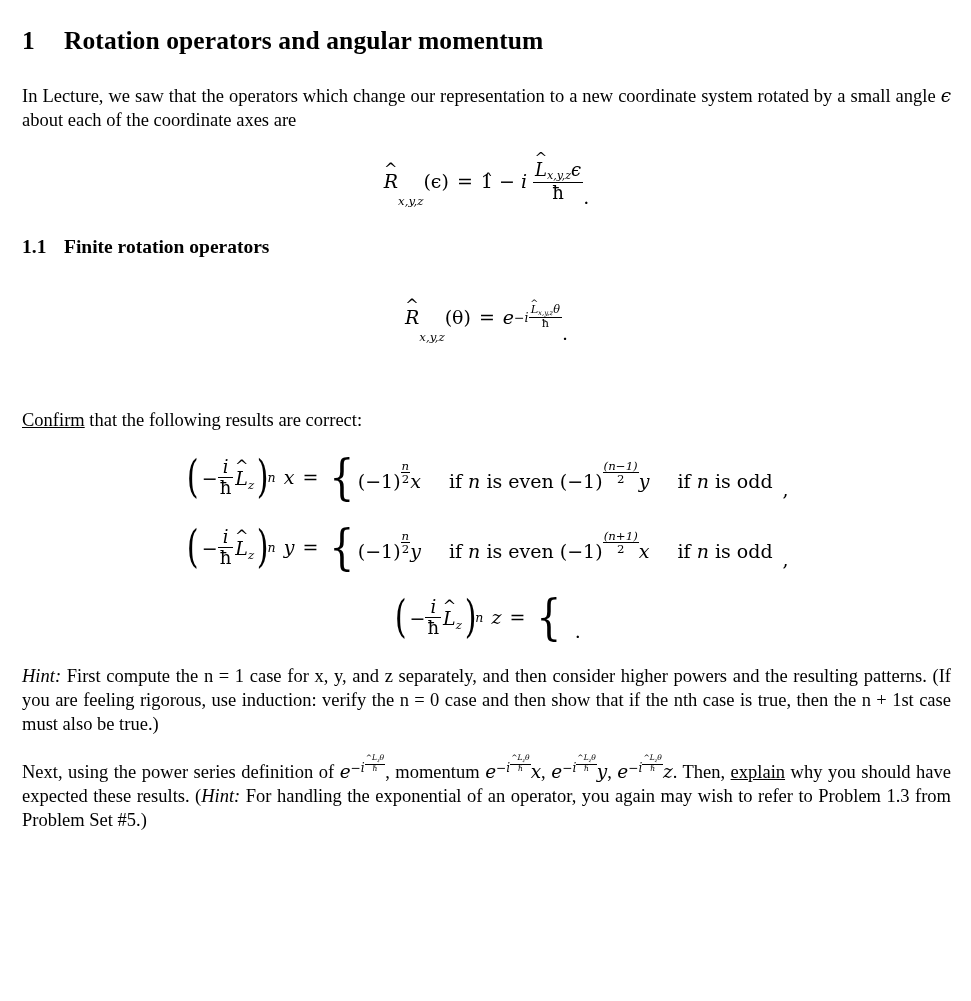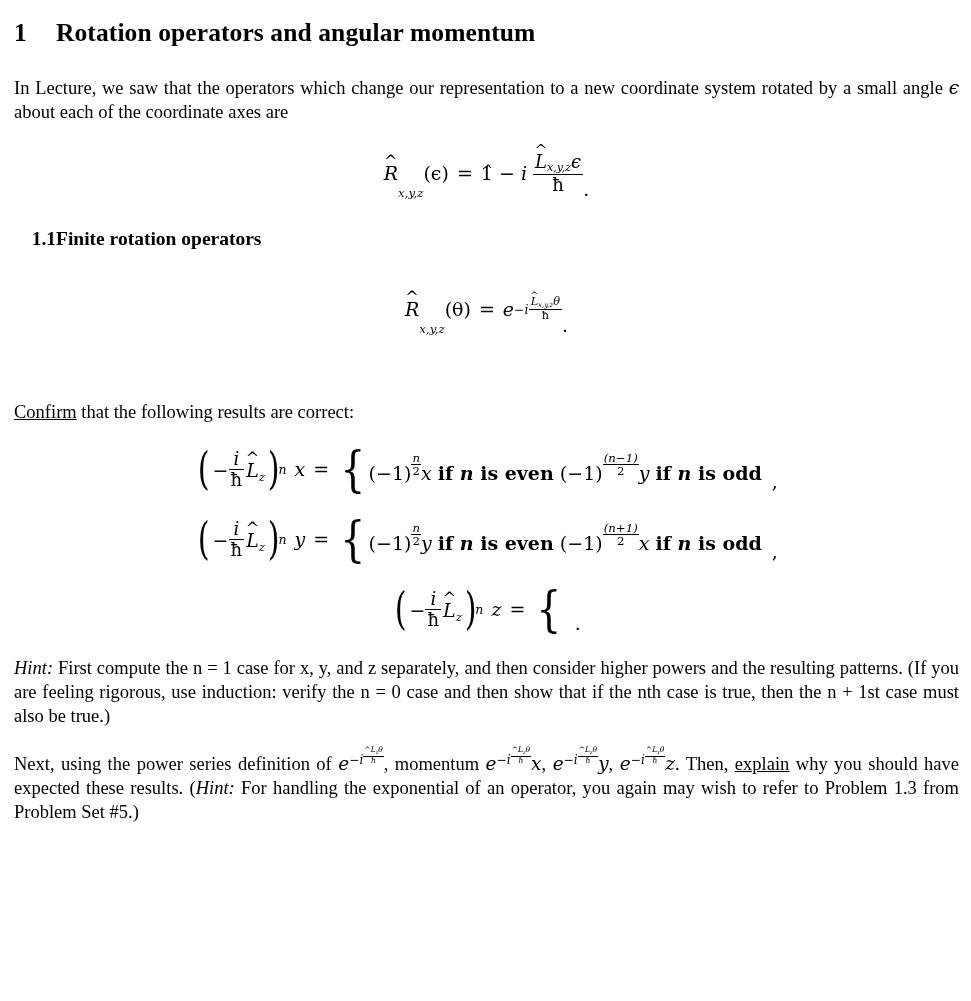--- a/index.html
+++ b/index.html
@@ -11,21 +11,21 @@
     width: 971px;
     height: 1001px;
     font-family: "Liberation Serif", serif;
     color: #000000;
     overflow: hidden;
   }
   .page {
     width: 971px;
     height: 1001px;
     position: relative;
-    padding: 0;
+    padding: 8px;
     box-sizing: border-box;
   }
   .content {
     padding: 10px 12px 0 14px;
   }
   h1.sec {
     font-size: 25.5px;
     font-weight: bold;
     margin: 8px 0 0 0;
     letter-spacing: 0.1px;
@@ -35,21 +35,20 @@
     width: 42px;
   }
   h2.sub {
     font-size: 19.5px;
     font-weight: bold;
     margin: 0;
   }
   h2.sub .num {
     display: inline-block;
     width: 42px;
-    text-align: right;
   }
   p.body {
     font-size: 18.5px;
     line-height: 1.30;
     margin: 0;
     text-align: justify;
   }
   .gap-a { height: 28px; }
   .gap-b { height: 22px; }
   .gap-c { height: 18px; }
@@ -135,21 +134,21 @@
     vertical-align: middle;
     text-align: left;
     font-size: 1em;
     line-height: 1.38;
   }
   .cases .row {
     white-space: nowrap;
   }
   .cases .cond {
     display: inline-block;
-    font-weight: bold;
+    margin-left: 22px;
   }
   .eqrow {
     display: flex;
     align-items: center;
     justify-content: center;
     font-size: 19px;
     font-family: "DejaVu Serif", serif;
   }
   .opblock {
     display: inline-flex;

